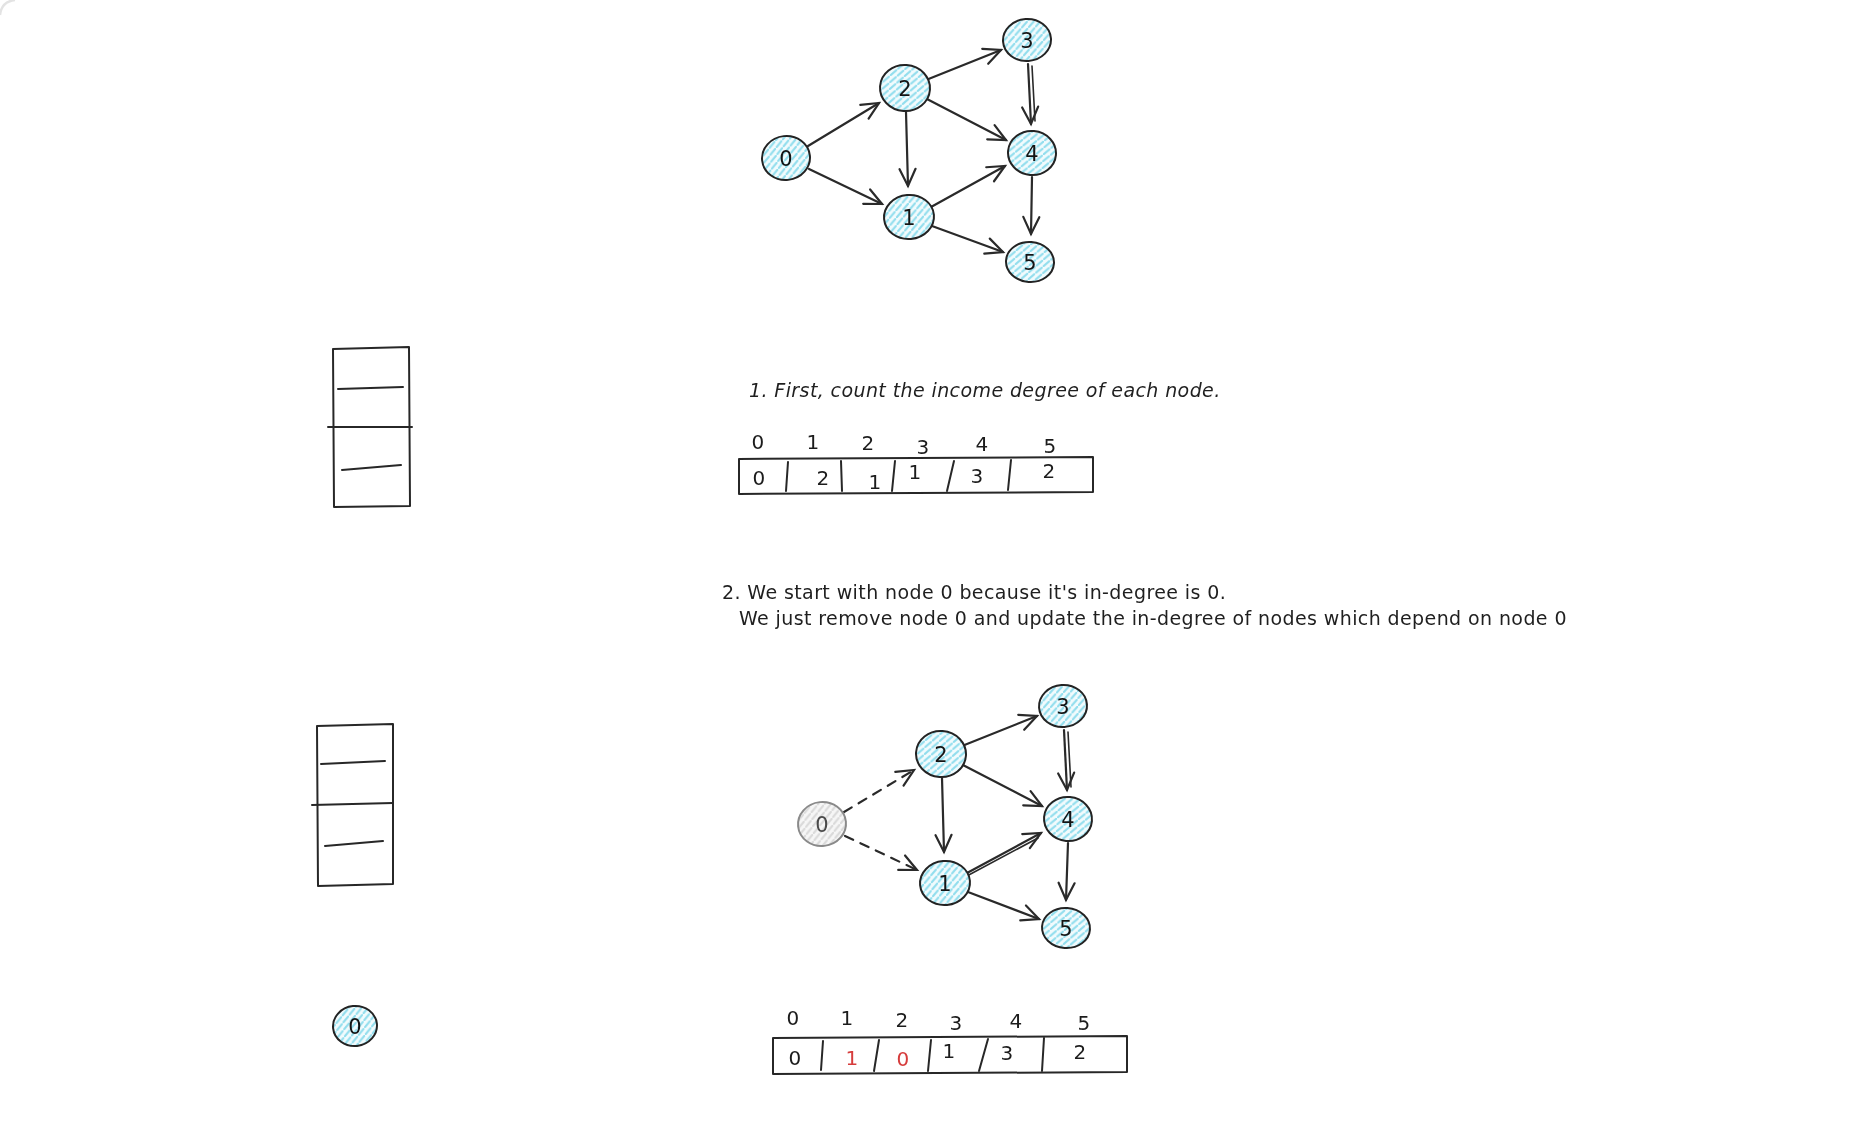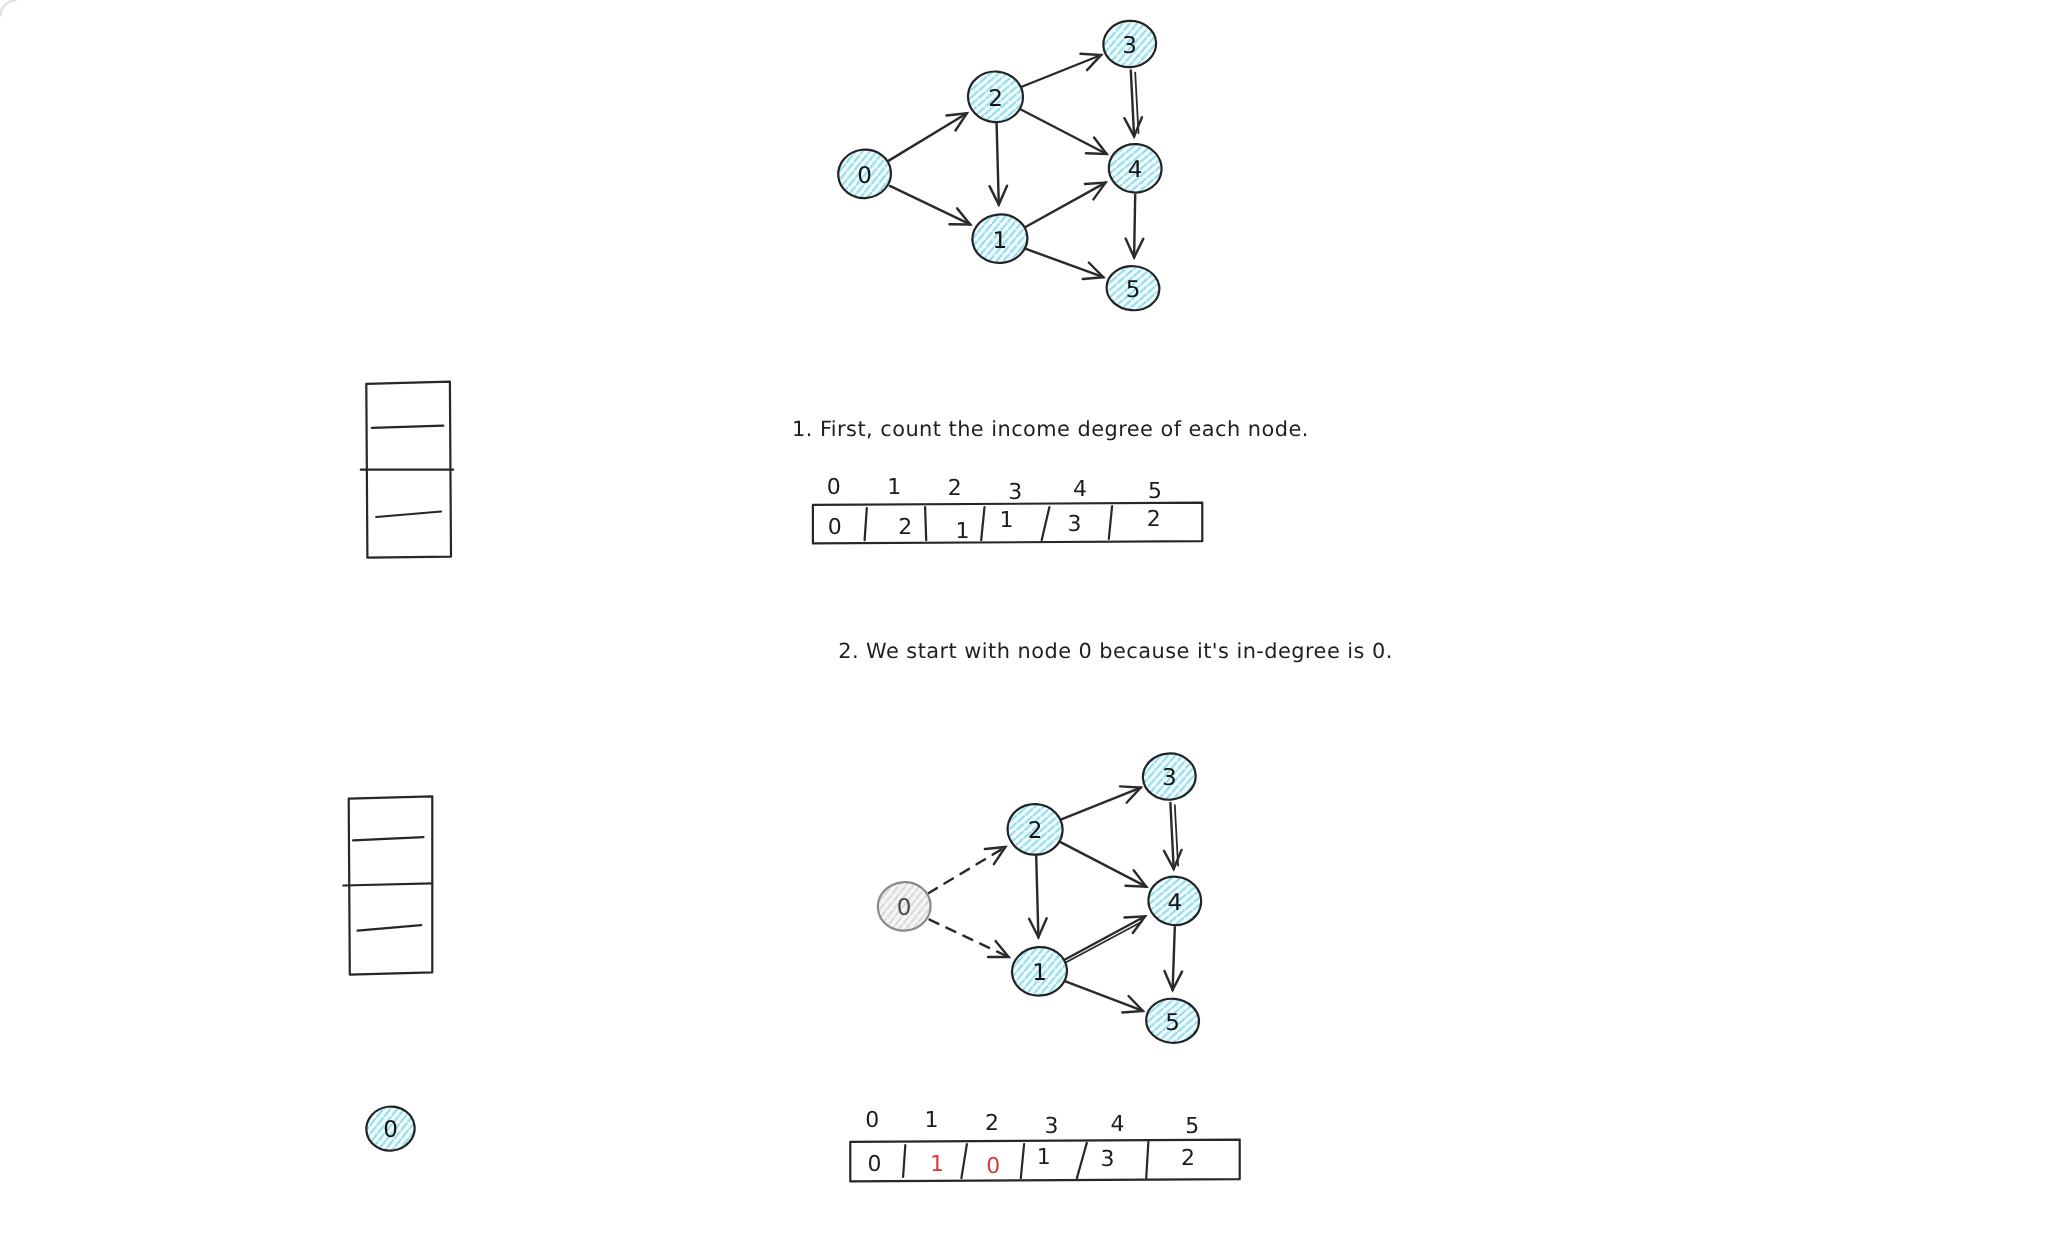--- a/index.html
+++ b/index.html
@@ -153,23 +153,24 @@
       <path class="sketch" d="M773,1038 L1127,1036 L1127,1072 L773,1074 Z"></path>
       <path class="sketch" d="M823,1041 L821,1070"></path>
       <path class="sketch" d="M879,1040 L874,1071"></path>
       <path class="sketch" d="M931,1040 L928,1071"></path>
       <path class="sketch" d="M988,1039 L979,1071"></path>
       <path class="sketch" d="M1044,1038 L1042,1071"></path>
     </g>
   </svg>
 
 
-  <div class="txt" style="left:720px;top:379px;">1. First, count the income degree of each node.</div>
+  <div class="txt" style="left:749px;top:379px;font-style:italic;">1. First, count the income degree of each node.</div>
 
-  <div class="txt" style="left:722px;top:581px;margin-left:40px;">2. We start with node 0 because it's in-degree is 0.</div>
+  <div class="txt" style="left:722px;top:581px;">2. We start with node 0 because it's in-degree is 0.</div>
+  <div class="txt" style="left:739px;top:607px;">We just remove node 0 and update the in-degree of nodes which depend on node 0</div>
 
   <span class="cell" style="left:758px;top:430px;">0</span>
   <span class="cell" style="left:813px;top:430px;">1</span>
   <span class="cell" style="left:868px;top:431px;">2</span>
   <span class="cell" style="left:923px;top:435px;">3</span>
   <span class="cell" style="left:982px;top:432px;">4</span>
   <span class="cell" style="left:1050px;top:434px;">5</span>
 
   <span class="cell" style="left:759px;top:466px;">0</span>
   <span class="cell" style="left:823px;top:466px;">2</span>

